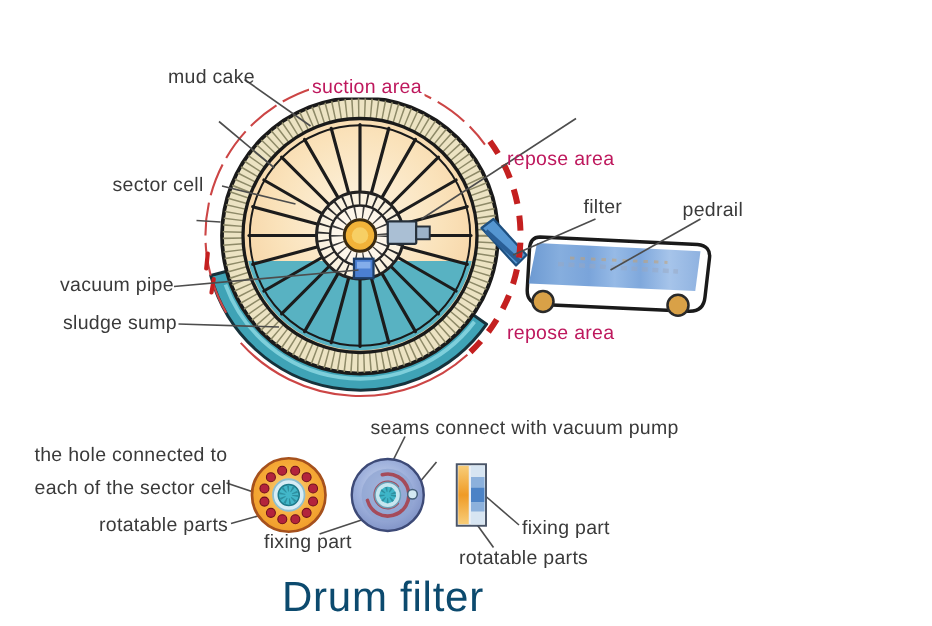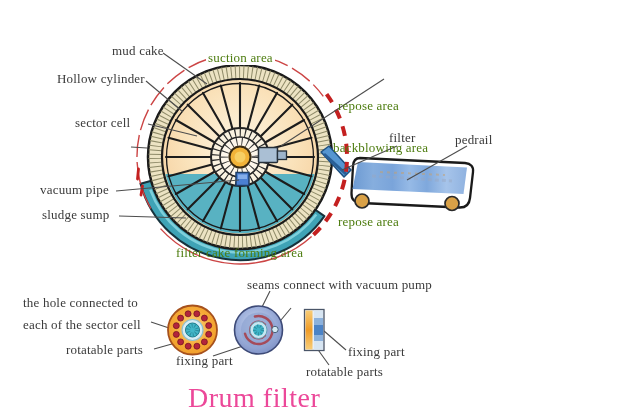--- a/index.html
+++ b/index.html
@@ -1,22 +1,22 @@
 <!DOCTYPE html>
 <html><head>
 <meta charset="utf-8">
 <style>
   html,body{margin:0;padding:0;background:#fff}
   .stage{position:relative;width:621px;height:417px;background:#ffffff;overflow:hidden;
-         font-family:Liberation Serif, serif;}
+         font-family:Liberation Sans, sans-serif;}
   .stage svg{position:absolute;left:0;top:0}
   .lbl{position:absolute;font-size:13px;color:#3a3a3a;white-space:nowrap;letter-spacing:.2px;line-height:1.1}
-  .lbl.red{color:#4d7c0f}
+  .lbl.red{color:#be185d}
   .lbl.masked{background:#ffffff;padding:0 2px}
-  .title{position:absolute;font-size:28px;color:#ec4899;white-space:nowrap;letter-spacing:.5px}
+  .title{position:absolute;font-size:28px;color:#0c4a6e;white-space:nowrap;letter-spacing:.5px}
   #spokes line{stroke:#1c1c1c;stroke-width:2.1;stroke-linecap:round}
   #cell-dots circle{fill:#b3243c;stroke:#6e0e1e;stroke-width:.7}
   .ld{stroke:#4d4d4d;stroke-width:1.1;fill:none}
 </style>
 </head>
 <body>
 
 <div class="stage">
 
 <svg width="621" height="417" viewBox="0 0 621 417">
@@ -190,30 +190,27 @@
     <rect x="305.5" y="310.5" width="7" height="39" fill="url(#stripGrad)"></rect>
     <rect x="314" y="310.5" width="9" height="39" fill="#d7e5f2"></rect>
     <rect x="314" y="318" width="9" height="7" fill="#8cb1dc"></rect>
     <rect x="314" y="325" width="9" height="10" fill="#4c83c6"></rect>
     <rect x="314" y="335" width="9" height="6" fill="#8cb1dc"></rect>
   </g>
 </svg>
 
 <div class="lbl" style="left:112px;top:44px">mud cake</div>
 <div class="lbl red masked" style="left:206px;top:51px">suction area</div>
-<div class="lbl" style="left:57px;top:72px">Hollow cylinder</div>
 <div class="lbl" style="left:75px;top:116px">sector cell</div>
 <div class="lbl red" style="left:338px;top:99px">repose area</div>
 <div class="lbl" style="left:389px;top:131px">filter</div>
-<div class="lbl red" style="left:333px;top:141px">backblowing area</div>
 <div class="lbl" style="left:455px;top:133px">pedrail</div>
 <div class="lbl" style="left:40px;top:183px">vacuum pipe</div>
 <div class="lbl" style="left:42px;top:208px">sludge sump</div>
 <div class="lbl red" style="left:338px;top:215px">repose area</div>
-<div class="lbl red" style="left:176px;top:246px">filter cake forming area</div>
 
 <div class="lbl" style="left:247px;top:278px">seams connect with vacuum pump</div>
 <div class="lbl" style="left:23px;top:318px">each of the sector cell</div>
 <div class="lbl" style="left:23px;top:296px">the hole connected to</div>
 <div class="lbl" style="left:66px;top:343px">rotatable parts</div>
 <div class="lbl" style="left:176px;top:354px">fixing part</div>
 <div class="lbl" style="left:348px;top:345px">fixing part</div>
 <div class="lbl" style="left:306px;top:365px">rotatable parts</div>
 
 <div class="title" style="left:188px;top:382px">Drum filter</div>

